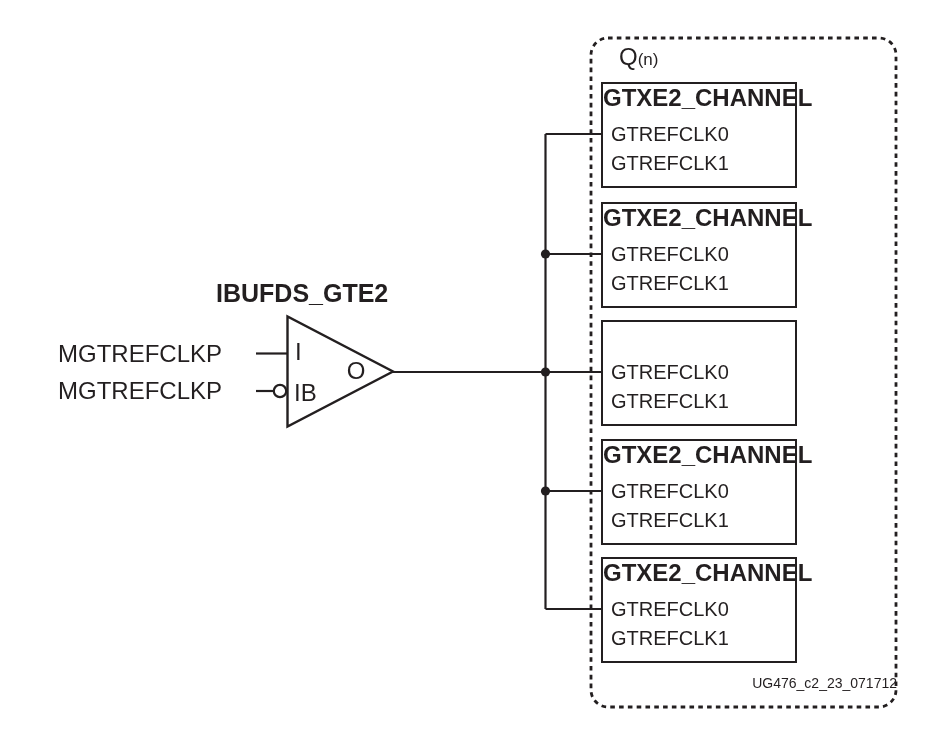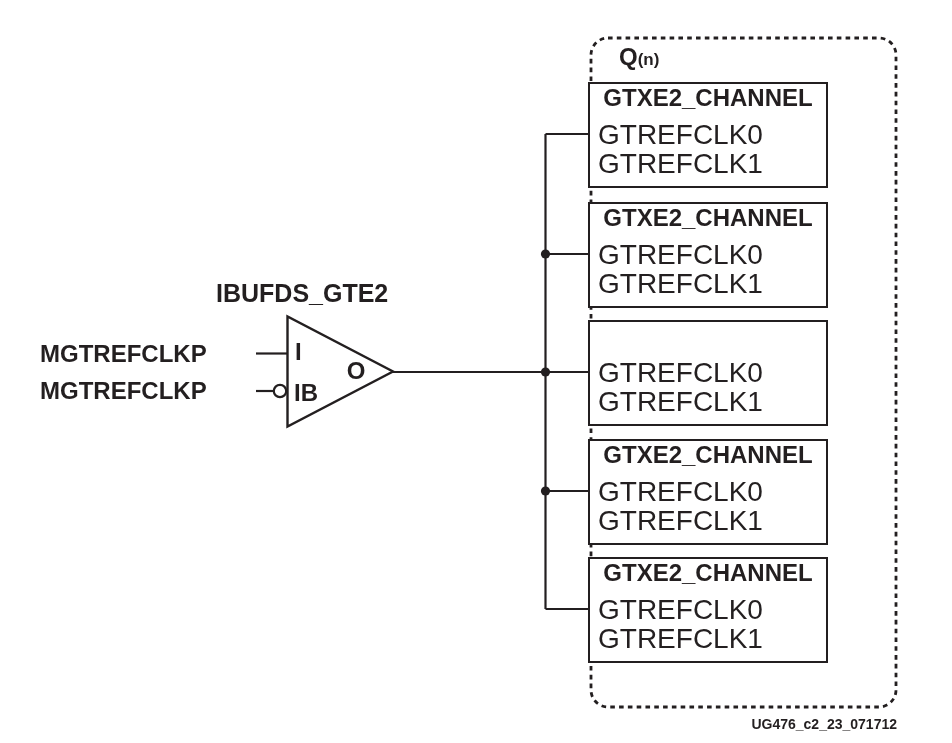--- a/index.html
+++ b/index.html
@@ -20,34 +20,33 @@
     position: absolute;
     left: 0;
     top: 0;
     width: 952px;
     height: 743px;
   }
   .txt {
     position: absolute;
     white-space: nowrap;
     color: #231f20;
-    font-weight: bold;
   }
   .buffer-title {
     left: 216px;
     top: 280px;
     width: 200px;
     font-size: 25px;
     font-weight: bold;
     line-height: 27px;
   }
   .input-label {
     left: 40px;
     width: 200px;
-    text-align: left;
+    text-align: center;
     font-size: 24px;
     line-height: 27px;
   }
   .input-label.p { top: 340px; }
   .input-label.n { top: 377px; }
   .port-letter {
     font-size: 24px;
     line-height: 28px;
   }
   .port-i  { left: 295px; top: 338px; }
@@ -58,49 +57,49 @@
     top: 44px;
     font-size: 24px;
     line-height: 26px;
   }
   .q-sub {
     font-size: 17px;
     vertical-align: baseline;
   }
   .block {
     position: absolute;
-    left: 588px;
-    width: 240px;
+    left: 601px;
+    width: 196px;
     height: 106px;
     border: 2.5px solid #231f20;
     background: #ffffff;
     box-sizing: border-box;
   }
   .block-title {
     position: absolute;
     top: 1px;
     left: 0;
     width: 100%;
     text-align: center;
     font-size: 24px;
     font-weight: bold;
     line-height: 26px;
     white-space: nowrap;
   }
   .block-ports {
     position: absolute;
     top: 36px;
     left: 8px;
-    font-size: 28px;
+    font-size: 20px;
     line-height: 29px;
     white-space: nowrap;
   }
   .footer-note {
     left: 697px;
-    top: 716px;
+    top: 675px;
     width: 200px;
     text-align: right;
     font-size: 14px;
     line-height: 16px;
   }
 </style>
 </head>
 <body>
 
 <div id="canvas">

